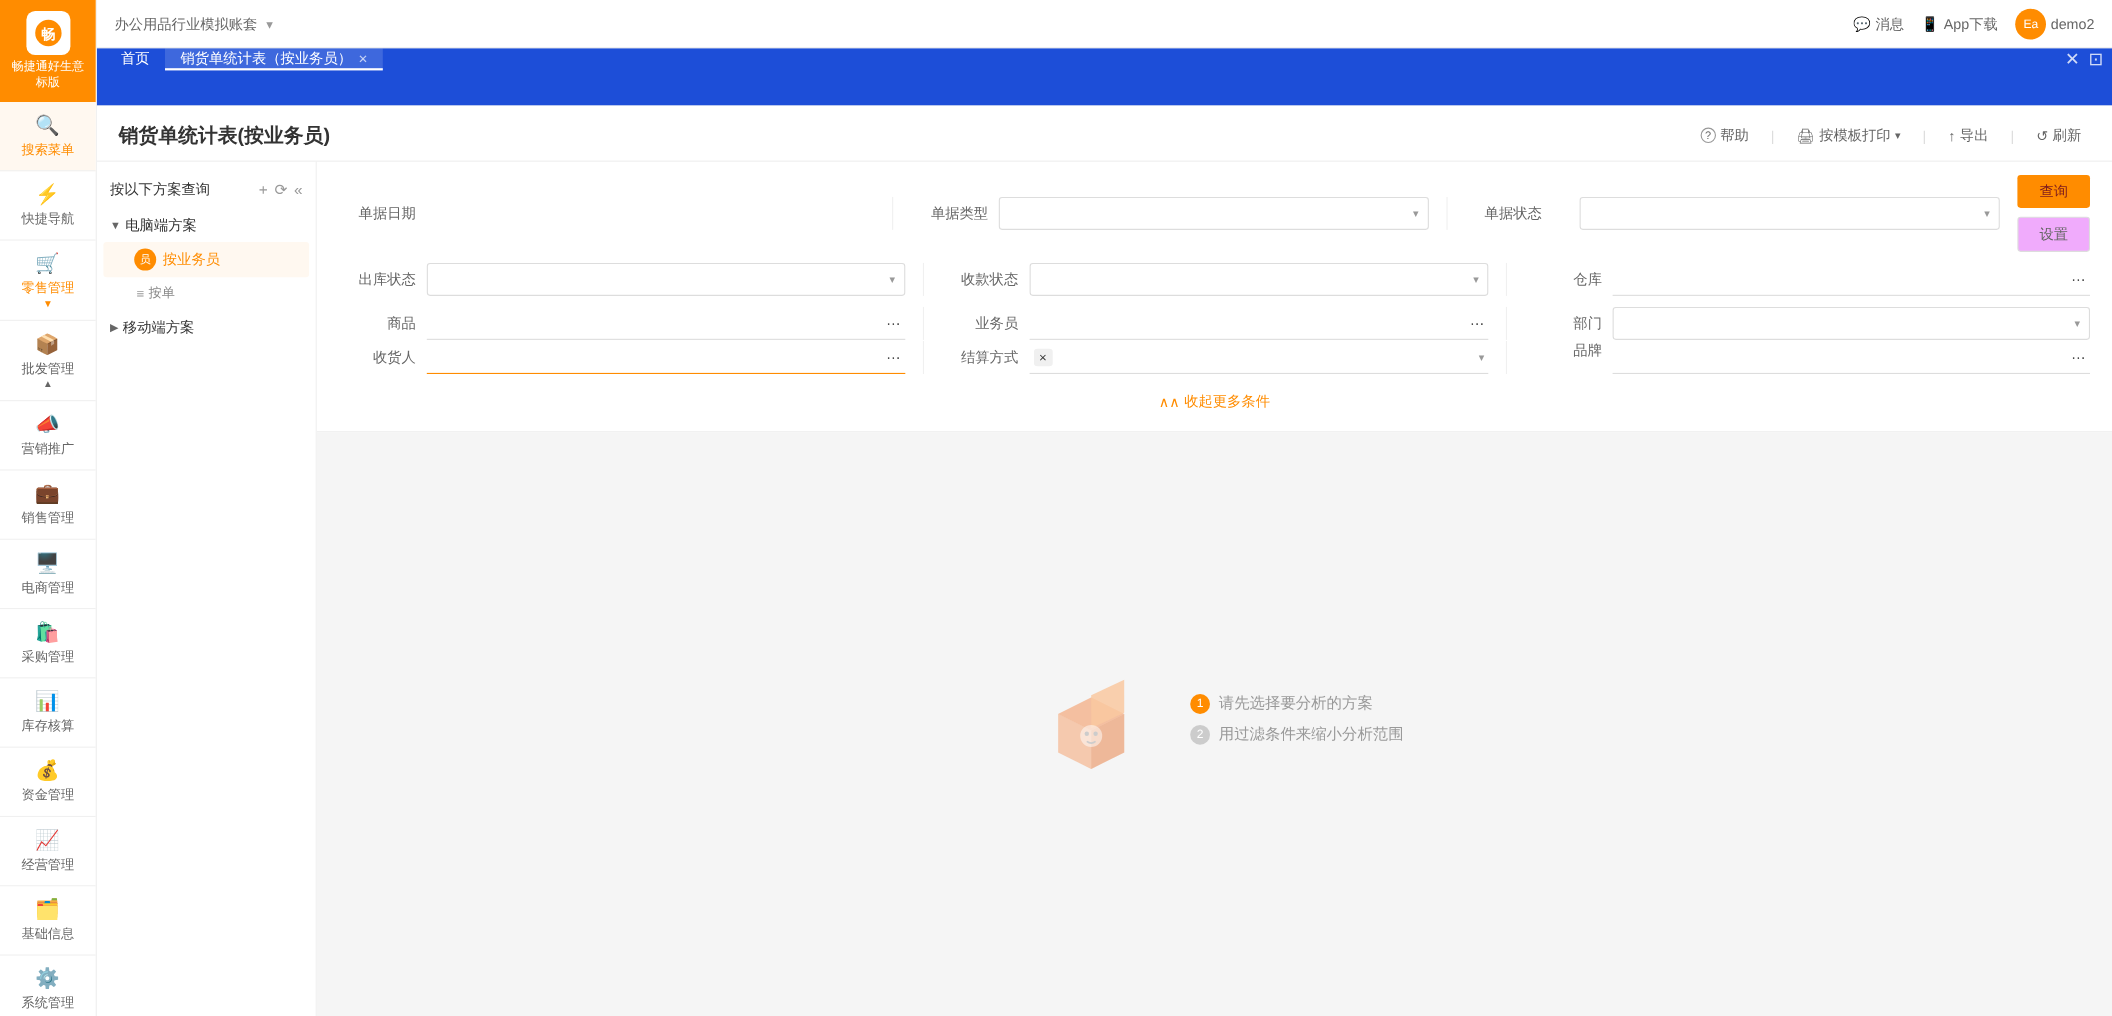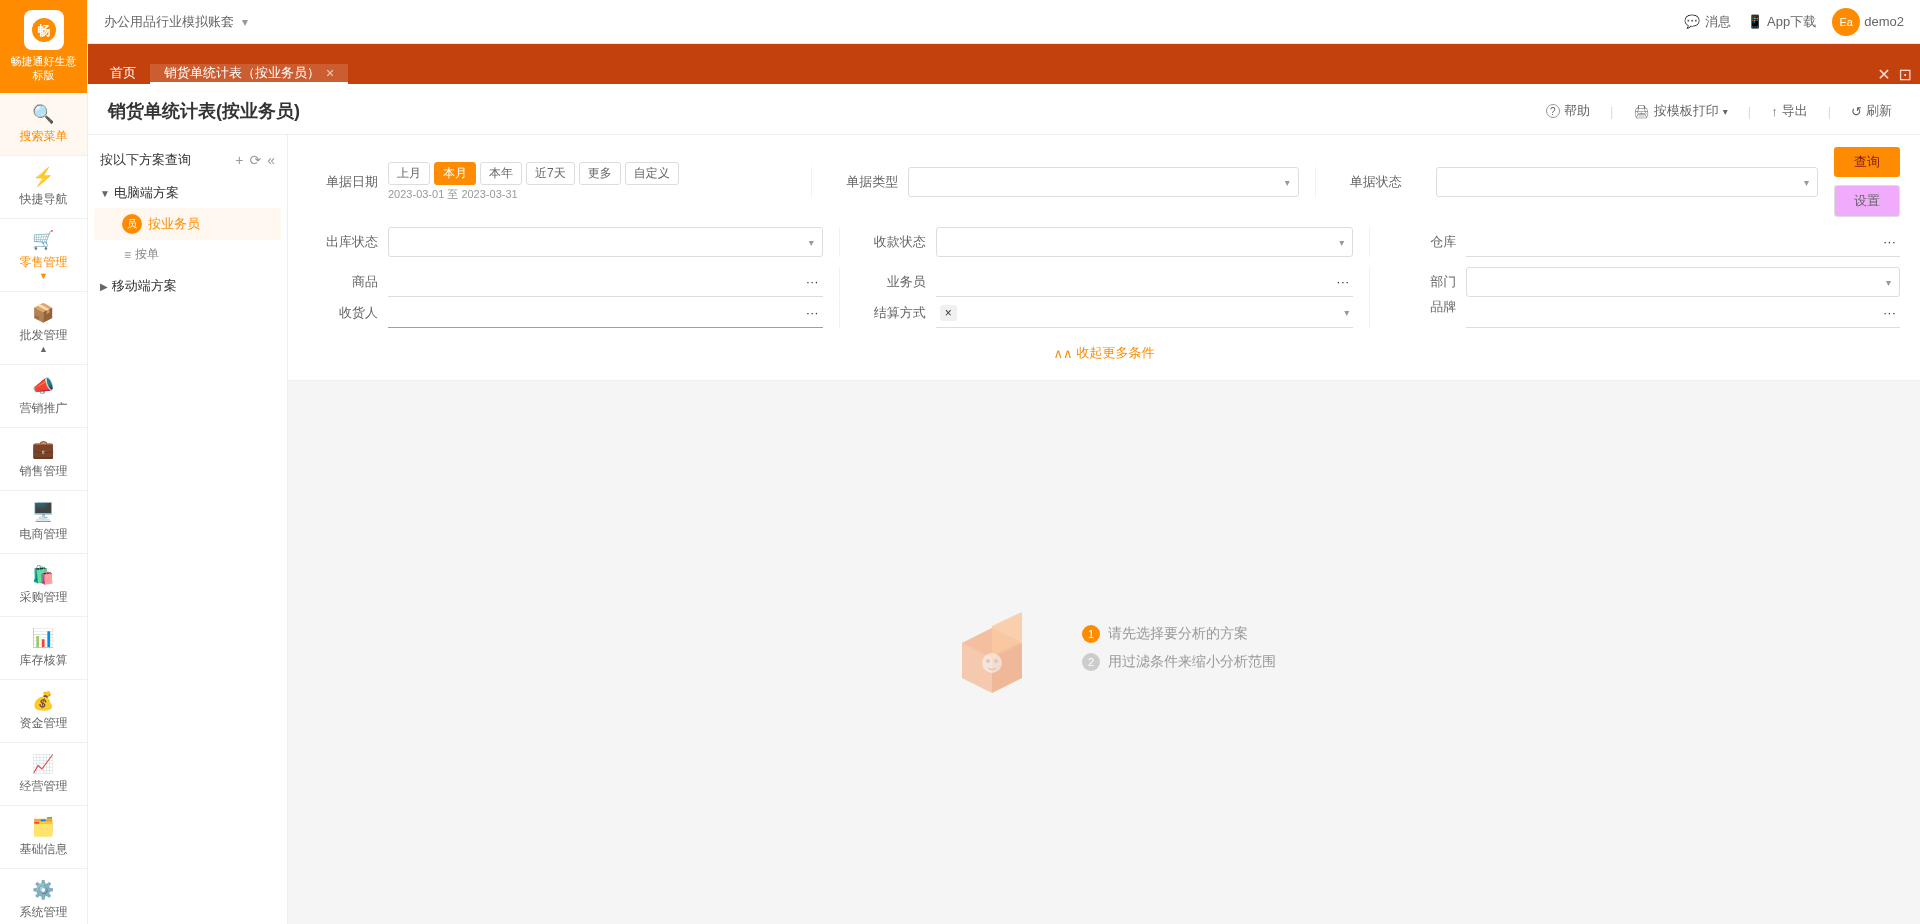--- a/index.html
+++ b/index.html
@@ -21,21 +21,21 @@
     .main-area { flex: 1; display: flex; flex-direction: column; overflow: hidden; }
 
     
     .topbar { height: 44px; background: #fff; border-bottom: 1px solid #e8e8e8; display: flex; align-items: center; justify-content: space-between; padding: 0 16px; flex-shrink: 0; }
     .topbar-left { display: flex; align-items: center; gap: 8px; color: #666; font-size: 13px; }
     .topbar-right { display: flex; align-items: center; gap: 16px; color: #666; font-size: 13px; }
     .topbar-right-item { display: flex; align-items: center; gap: 4px; cursor: pointer; }
     .avatar { width: 28px; height: 28px; border-radius: 50%; background: #ff8c00; display: flex; align-items: center; justify-content: center; color: #fff; font-size: 11px; overflow: hidden; }
 
     
-    .tabbar { height: 40px; background: #c2410c; display: flex; align-items: flex-end; padding: 0 8px; flex-shrink: 0; }
+    .tabbar { height: 52px; background: #1d4ed8; display: flex; align-items: flex-start; padding: 0 8px; flex-shrink: 0; }
     .tab { display: flex; align-items: center; padding: 0 14px; cursor: pointer; color: rgba(255,255,255,0.8); font-size: 13px; gap: 6px; border-bottom: 2px solid transparent; }
     .tab.active { background: rgba(255,255,255,0.15); color: #fff; border-bottom: 2px solid #fff; }
     .tab-close { color: rgba(255,255,255,0.7); cursor: pointer; font-size: 14px; line-height: 1; }
     .tab-home { color: #fff; font-size: 13px; }
     .tabbar-actions { margin-left: auto; display: flex; align-items: center; gap: 8px; }
     .tabbar-action-btn { color: rgba(255,255,255,0.8); cursor: pointer; font-size: 16px; }
 
     
     .page-content { flex: 1; overflow: auto; background: #f5f5f5; display: flex; flex-direction: column; }
 
@@ -257,31 +257,20 @@
       </div>
 
       <div style="flex:1;display:flex;flex-direction:column;overflow:hidden;background:#fff;">
 
         <div class="filter-section" style="position:relative;">
 
           <div style="display:grid;grid-template-columns:1fr 1fr 1fr auto;gap:0;margin-bottom:10px;align-items:center;">
 
             <div style="display:flex;align-items:center;padding-right:16px;">
               <div class="filter-label">单据日期</div>
-              <div style="display:flex;flex-direction:column;flex:1;">
-                <div style="display:flex;gap:4px;margin-bottom:2px;">
-                  <button class="date-btn">上月</button>
-                  <button class="date-btn active">本月</button>
-                  <button class="date-btn">本年</button>
-                  <button class="date-btn">近7天</button>
-                  <button class="date-btn">更多</button>
-                  <button class="date-btn">自定义</button>
-                </div>
-                <div style="font-size:11px;color:#999;">2023-03-01 至 2023-03-31</div>
-              </div>
             </div>
 
             <div style="display:flex;align-items:center;padding-right:16px;border-left:1px solid #f0f0f0;padding-left:16px;">
               <div class="filter-label">单据类型</div>
               <div class="filter-select">
                 <span></span>
                 <span class="filter-select-arrow">▾</span>
               </div>
             </div>
 

